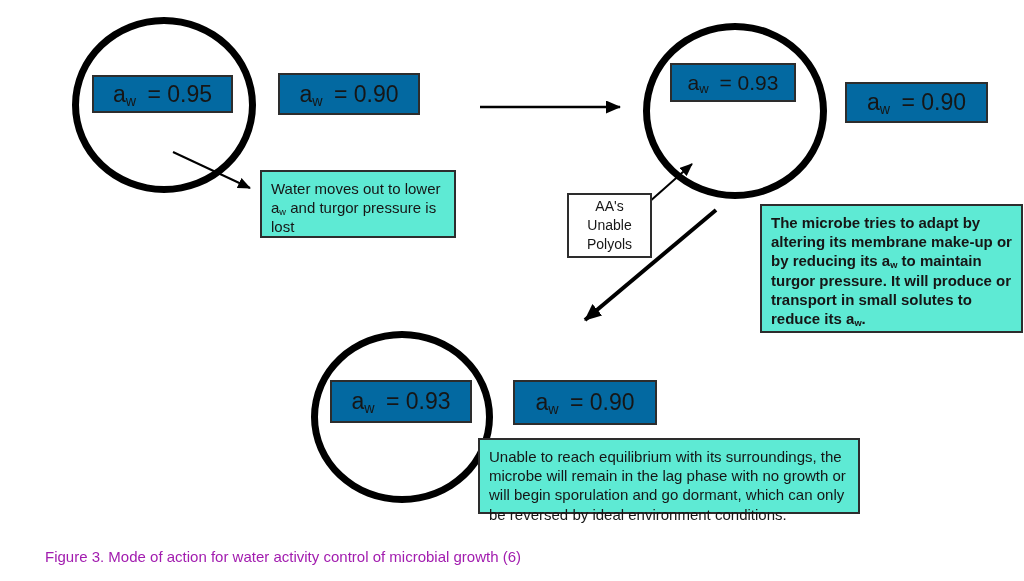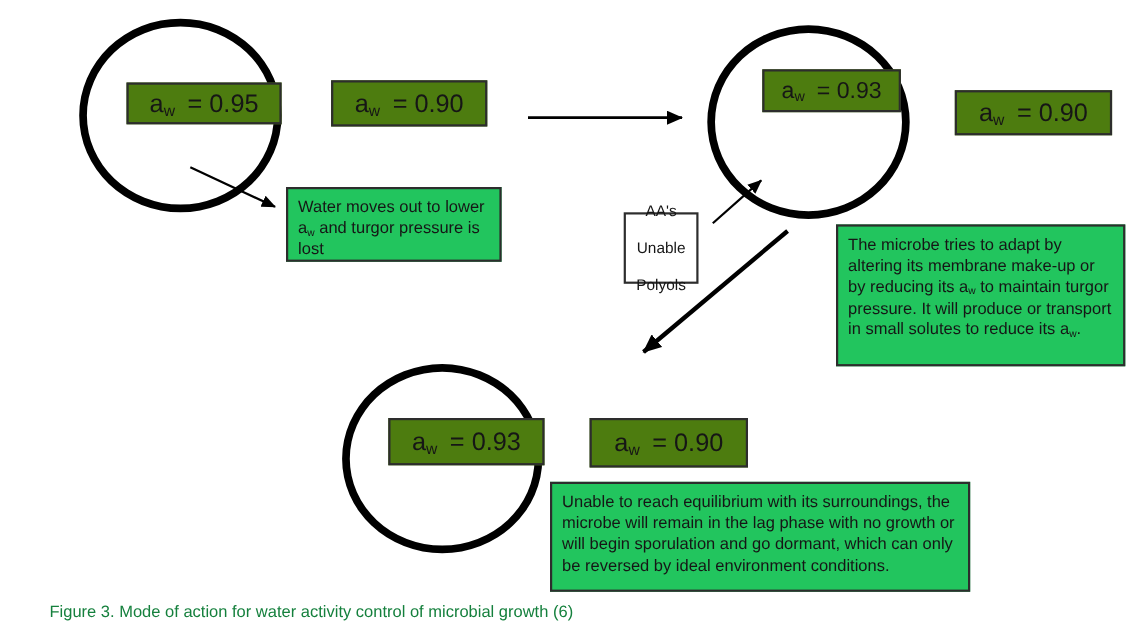--- a/index.html
+++ b/index.html
@@ -14,36 +14,35 @@
   .circle{
     position:absolute;
     border:7px solid #000;
     border-radius:50%;
     background:transparent;
     box-sizing:border-box;
   }
   .aw-box{
     position:absolute;
     border:2px solid #2d2d2d;
-    background:#4d7c0f;
+    background:#0369a1;
     box-sizing:border-box;
     display:flex;
     align-items:center;
     justify-content:center;
     white-space:nowrap;
-    margin-left:23px;
   }
   .aw-text{font-size:23px;}
   .aw-text.small{font-size:21px;}
   .aw-value{margin-left:5px;}
   .sub{font-size:0.62em;vertical-align:-0.25em;line-height:0;}
   .note{
     position:absolute;
     border:2px solid #2d2d2d;
-    background:#22c55e;
+    background:#5eead4;
     box-sizing:border-box;
     font-size:15px;
     line-height:1.28;
     padding:7px 9px;
   }
   .solutes{
     position:absolute;
     border:2px solid #2d2d2d;
     background:#fff;
     box-sizing:border-box;
@@ -52,21 +51,21 @@
     text-align:center;
     display:flex;
     flex-direction:column;
     justify-content:center;
   }
   .caption{
     position:absolute;
     left:45px;
     top:548px;
     font-size:15px;
-    color:#15803d;
+    color:#a21caf;
   }
   svg.arrows{
     position:absolute;
     left:0;top:0;
     pointer-events:none;
   }
 </style>
 </head>
 <body>
 
@@ -105,37 +104,37 @@
 <div class="circle" style="left:643px;top:23px;width:184px;height:176px;"></div>
 
 <div class="aw-box" style="left:670px;top:63px;width:126px;height:39px;">
   <span class="aw-text small"><span>a</span><span class="sub">w</span><span class="aw-value"> = 0.93</span></span>
 </div>
 
 <div class="aw-box" style="left:845px;top:82px;width:143px;height:41px;">
   <span class="aw-text"><span>a</span><span class="sub">w</span><span class="aw-value"> = 0.90</span></span>
 </div>
 
-<div class="solutes" style="left:567px;top:193px;width:68px;height:65px;gap:15px;">
+<div class="solutes" style="left:567px;top:193px;width:85px;height:65px;">
   <div>AA's</div>
   <div>Unable</div>
   <div>Polyols</div>
 </div>
 
-<div class="note" style="left:760px;top:204px;width:263px;height:129px;">
+<div class="note" style="left:760px;top:204px;width:263px;height:129px;font-weight:bold;">
   <span>The microbe tries to adapt by altering its membrane make-up or by reducing its a</span><span class="sub">w</span><span> to maintain turgor pressure. It will  produce or transport in small solutes to reduce its a</span><span class="sub">w</span><span>.</span>
 </div>
 
 <div class="circle" style="left:311px;top:331px;width:182px;height:172px;"></div>
 
 <div class="aw-box" style="left:330px;top:380px;width:142px;height:43px;">
   <span class="aw-text"><span>a</span><span class="sub">w</span><span class="aw-value"> = 0.93</span></span>
 </div>
 
 <div class="aw-box" style="left:513px;top:380px;width:144px;height:45px;">
   <span class="aw-text"><span>a</span><span class="sub">w</span><span class="aw-value"> = 0.90</span></span>
 </div>
 
-<div class="note" style="left:500px;top:438px;width:382px;height:100px;">
+<div class="note" style="left:478px;top:438px;width:382px;height:76px;">
   <span>Unable to reach equilibrium  with  its surroundings, the microbe will  remain in the lag phase with no growth  or will  begin  sporulation  and go dormant, which  can only  be reversed by ideal environment conditions.</span>
 </div>
 
 <div class="caption">Figure 3. Mode of action for water activity control of microbial growth (6)</div>
 
 </body></html>

